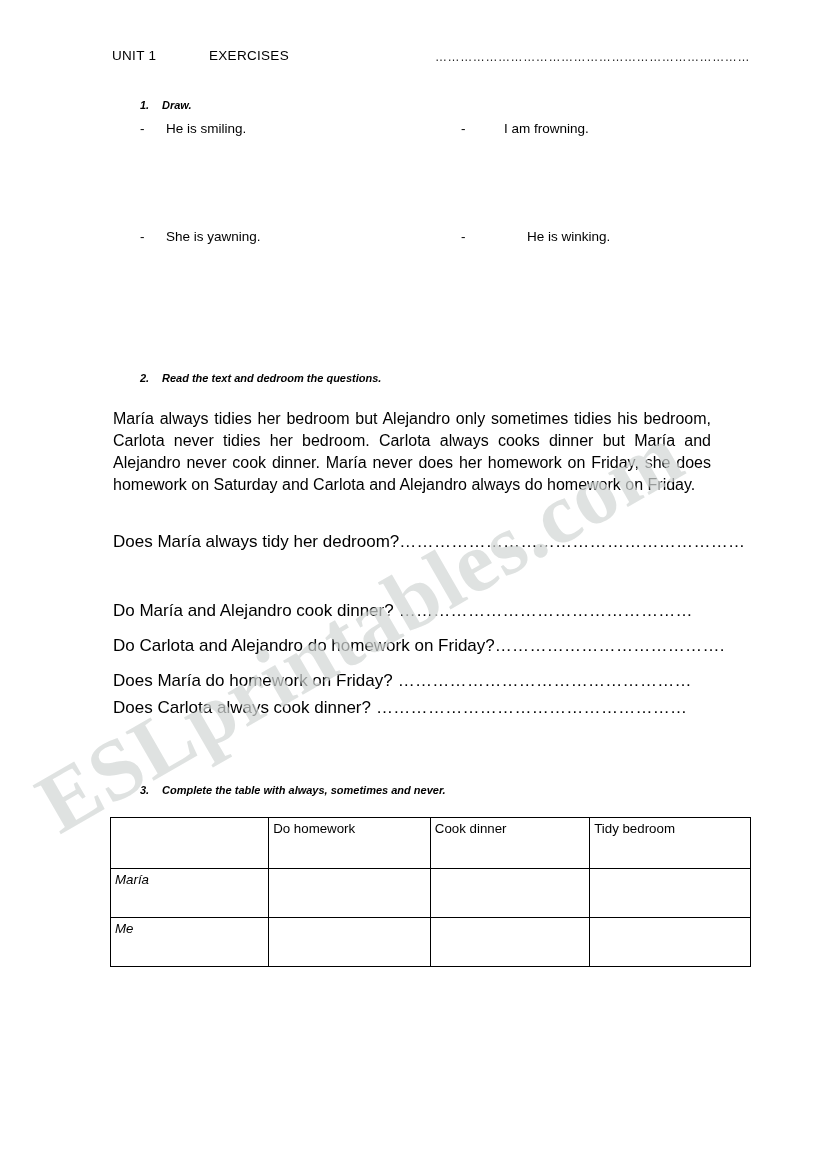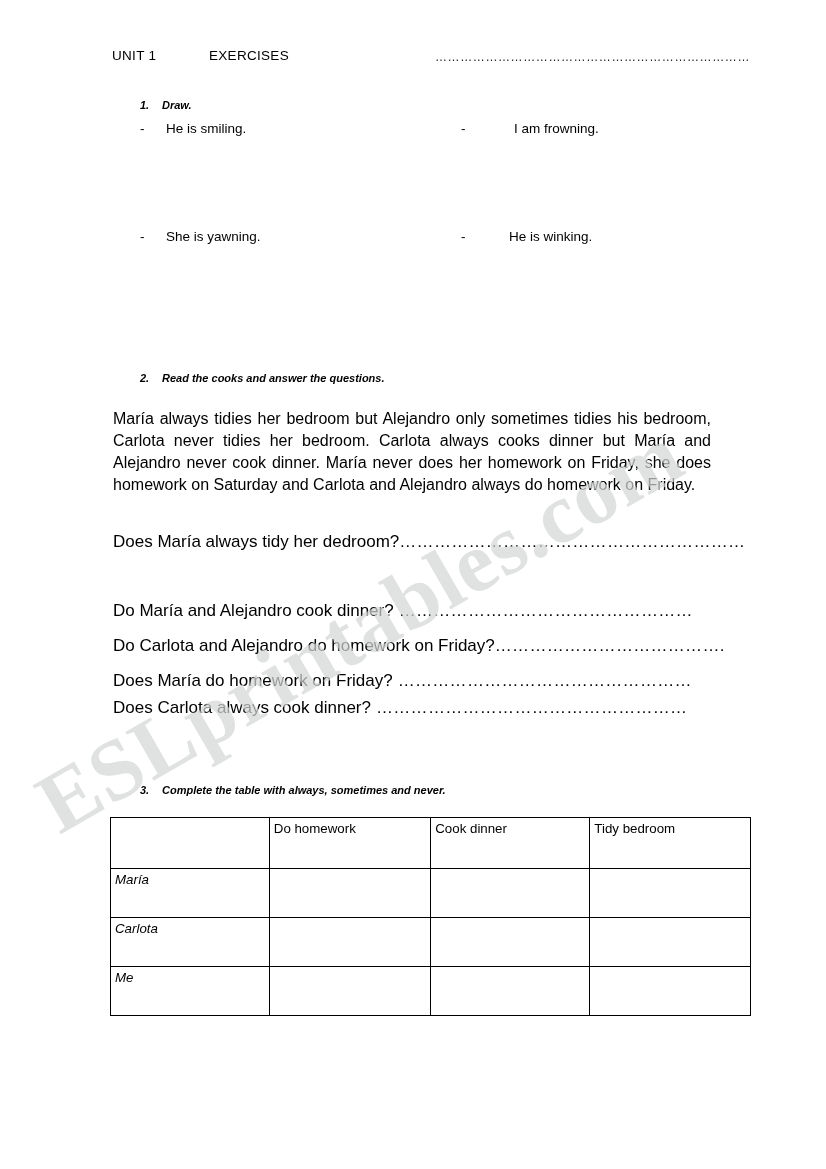--- a/index.html
+++ b/index.html
@@ -155,33 +155,33 @@
   <div class="sec-head" style="left:140px; top:99px;">
     <span class="sec-num">1.</span><span>Draw.</span>
   </div>
 
   <div class="ex1-item" style="left:140px; top:121px;">
     <span class="dash">-</span>
     <span class="txt">He is smiling.</span>
   </div>
   <div class="ex1-item" style="left:461px; top:121px;">
     <span class="dash">-</span>
-    <span class="txt" style="left:53px;">I am frowning.</span>
+    <span class="txt" style="left:43px;">I am frowning.</span>
   </div>
   <div class="ex1-item" style="left:140px; top:229px;">
     <span class="dash">-</span>
     <span class="txt">She is yawning.</span>
   </div>
   <div class="ex1-item" style="left:461px; top:229px;">
     <span class="dash">-</span>
-    <span class="txt" style="left:48px;">He is winking.</span>
+    <span class="txt" style="left:66px;">He is winking.</span>
   </div>
 
   <div class="sec-head" style="left:140px; top:372px;">
-    <span class="sec-num">2.</span><span>Read the cooks and answer the questions.</span>
+    <span class="sec-num">2.</span><span>Read the text and dedroom the questions.</span>
   </div>
 
   <div class="para">María always tidies her bedroom but Alejandro only sometimes tidies his bedroom, Carlota never tidies her bedroom. Carlota always cooks dinner but María and Alejandro never cook dinner. María never does her homework on Friday, she does homework on Saturday and Carlota and Alejandro always do homework on Friday.</div>
 
   <div class="q-line" style="top:532px;">
     <span>Does María always tidy her dedroom?</span><span class="qdots">……………………………………………………</span>
   </div>
   <div class="q-line" style="top:601px;">
     <span>Do María and Alejandro cook dinner?</span><span class="qdots"> ……………………………………………</span>
   </div>
@@ -207,26 +207,20 @@
       <td class="c2">Cook dinner</td>
       <td class="c3">Tidy bedroom</td>
     </tr>
     <tr>
       <td class="c0">María</td>
       <td class="c1"></td>
       <td class="c2"></td>
       <td class="c3"></td>
     </tr>
     <tr>
-      <td class="c0">Carlota</td>
-      <td class="c1"></td>
-      <td class="c2"></td>
-      <td class="c3"></td>
-    </tr>
-    <tr>
       <td class="c0">Me</td>
       <td class="c1"></td>
       <td class="c2"></td>
       <td class="c3"></td>
     </tr>
   </tbody>
     </table>
 
   <div class="watermark">
     <span>ESLprintables.com</span>

